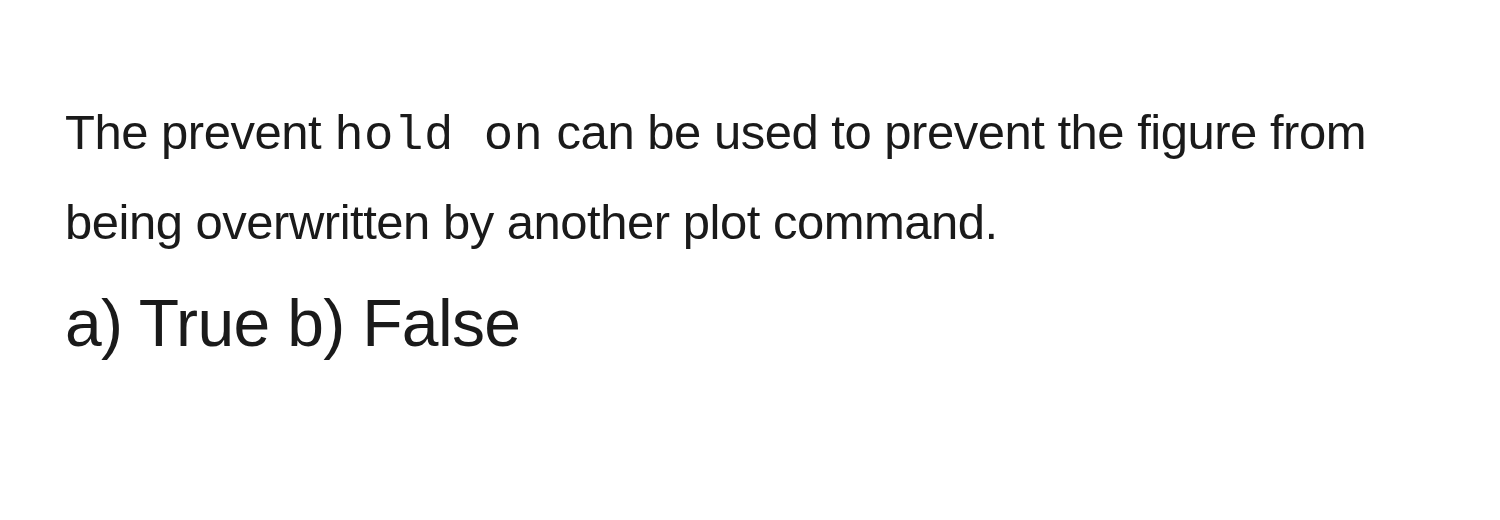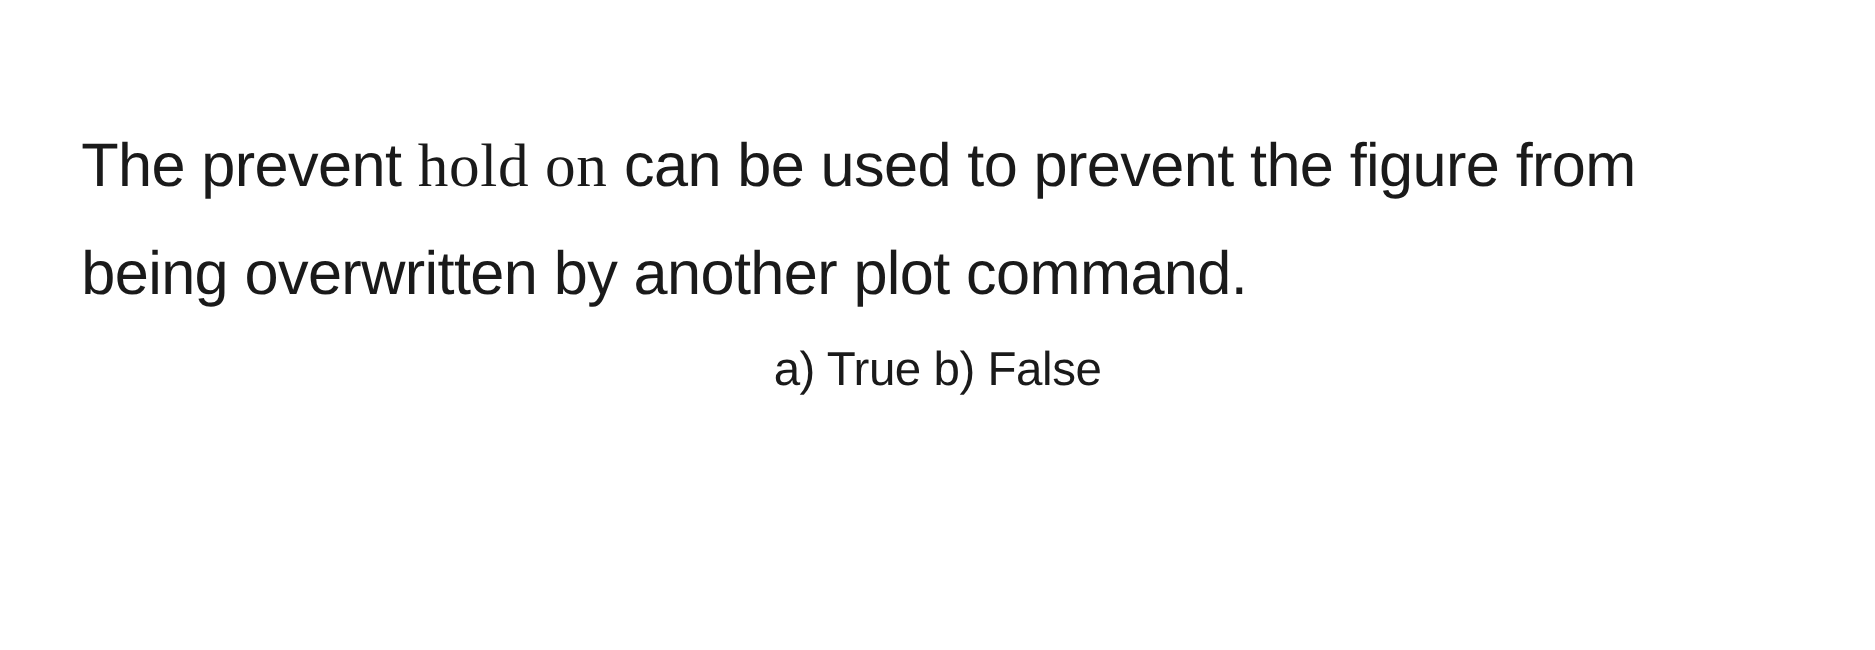--- a/index.html
+++ b/index.html
@@ -15,31 +15,30 @@
       padding: 90px 65px 40px 65px;
       color: #1a1a1a;
     }
     .question-text {
       font-size: 49px;
       line-height: 1.75;
       font-weight: 400;
       letter-spacing: -0.01em;
     }
     .code {
-      font-family: Liberation Serif, serif;
+      font-family: Liberation Mono, monospace;
       font-size: 49px;
       letter-spacing: 0.01em;
     }
     .options {
-      font-size: 38px;
+      font-size: 66px;
       line-height: 1.75;
       font-weight: 400;
       letter-spacing: -0.01em;
       margin-top: 0;
-      text-align: center;
     }
   </style>
 </head>
 <body>
 
 <div class="question-text">
   <span>The prevent </span><span class="code">hold on</span><span> can be used to prevent the figure from being overwritten by another plot command.</span>
 </div>
 <div class="options">
   <span>a) </span><span>True</span><span> </span><span>b) </span><span>False</span>

